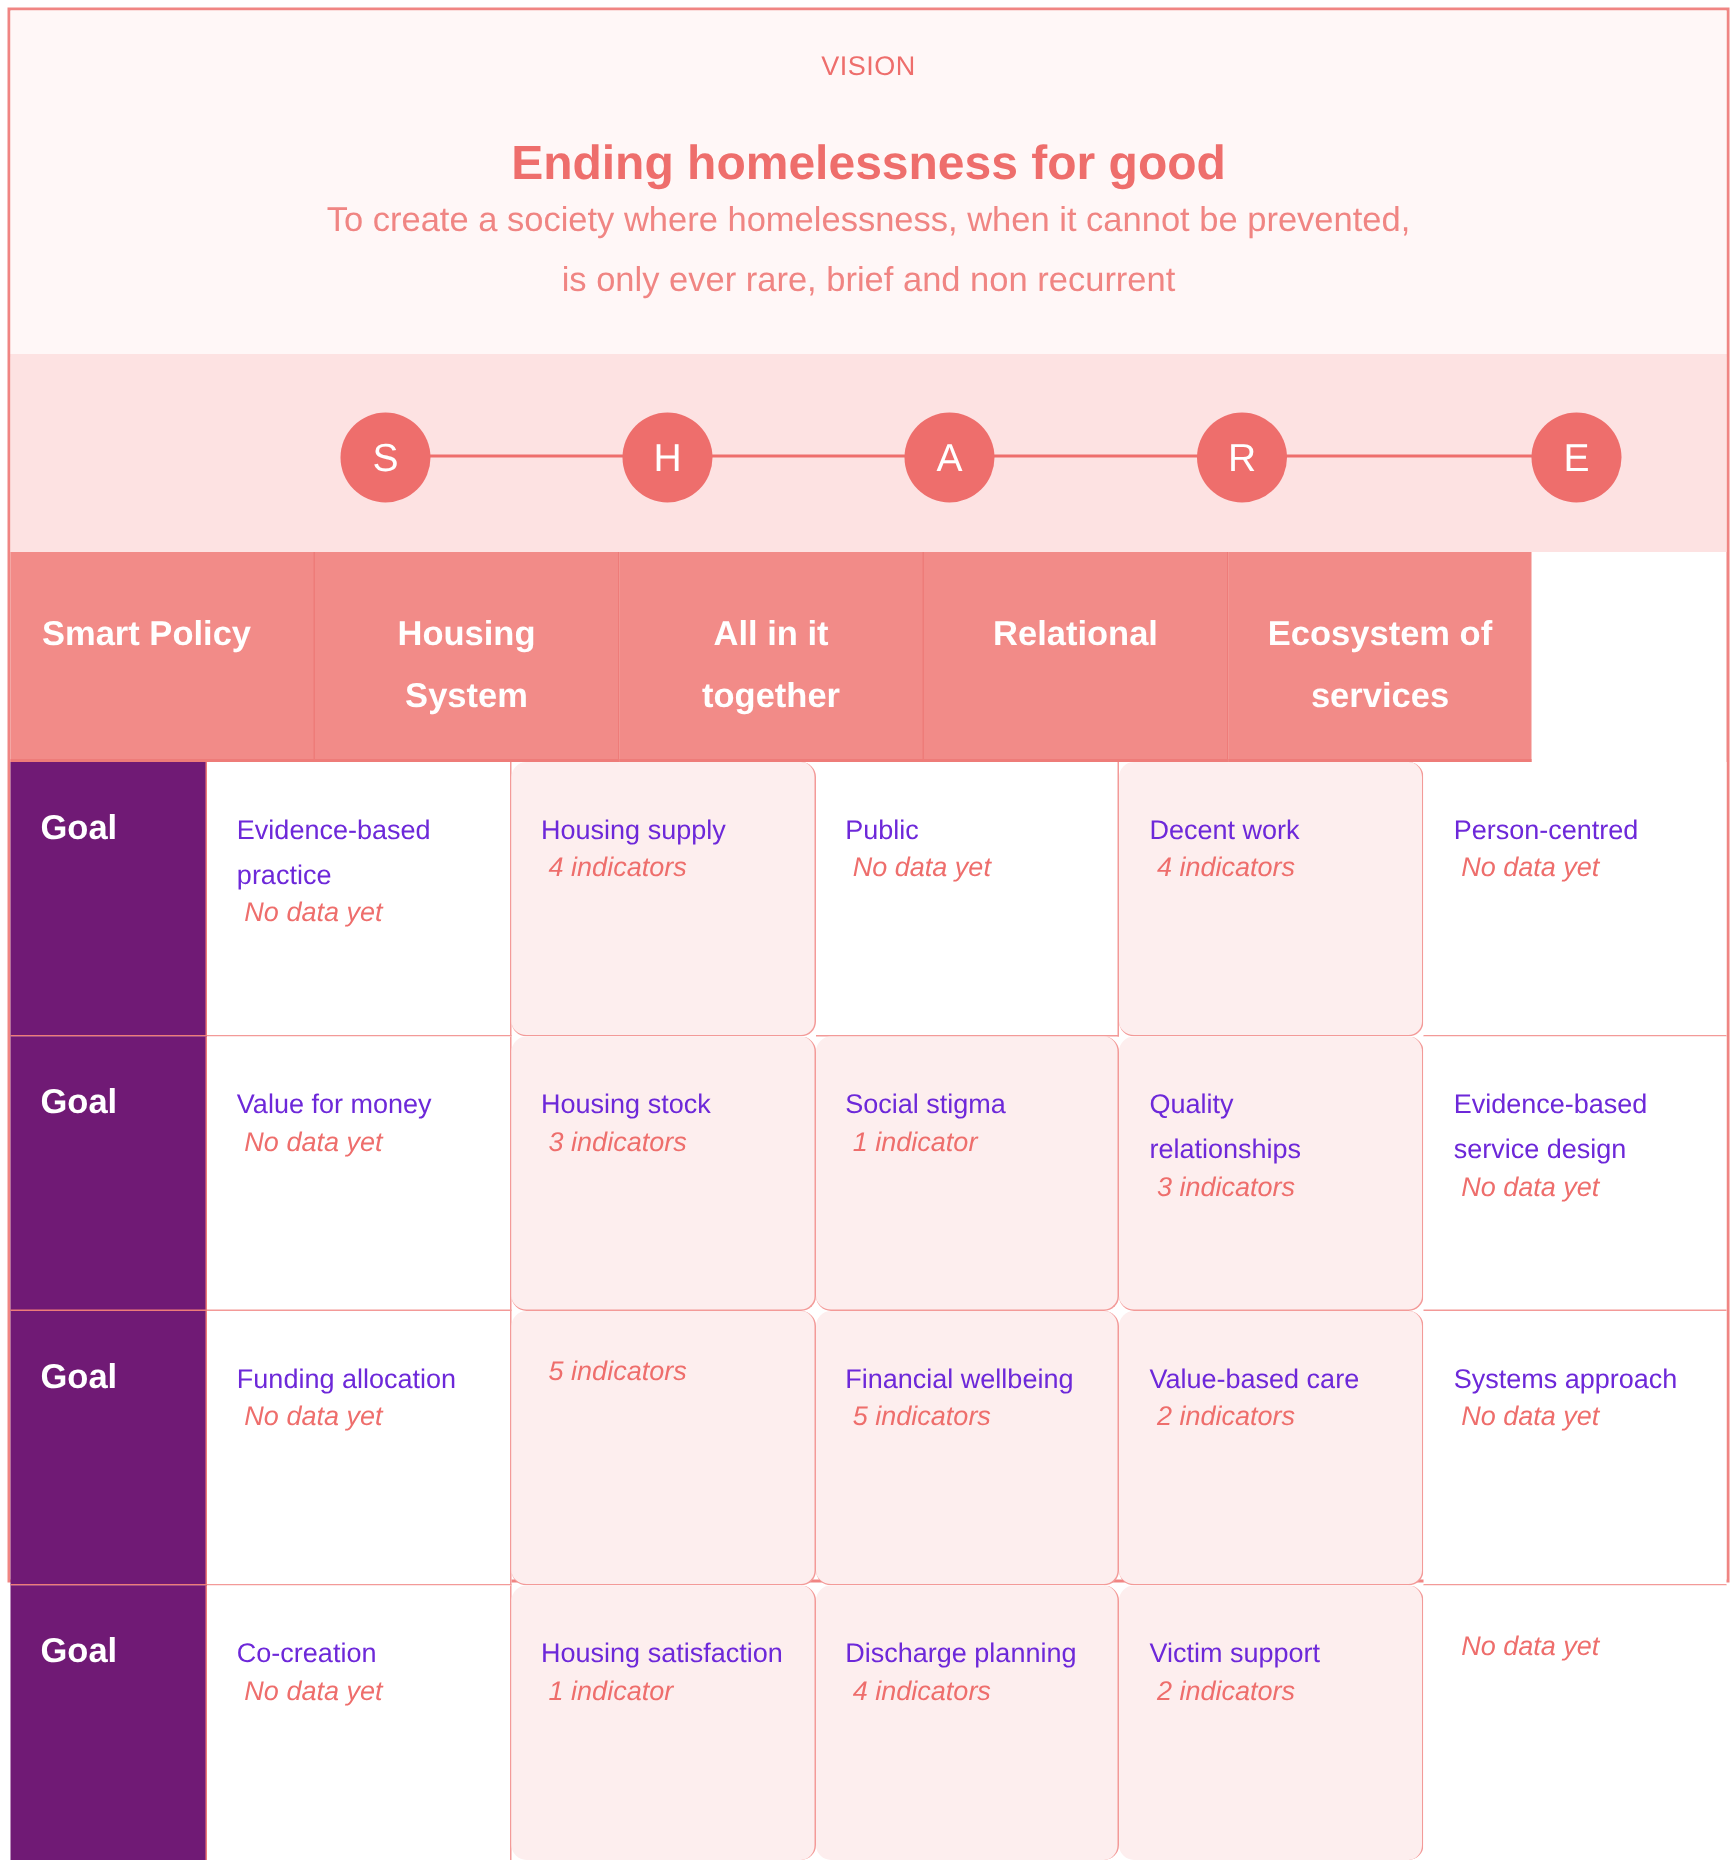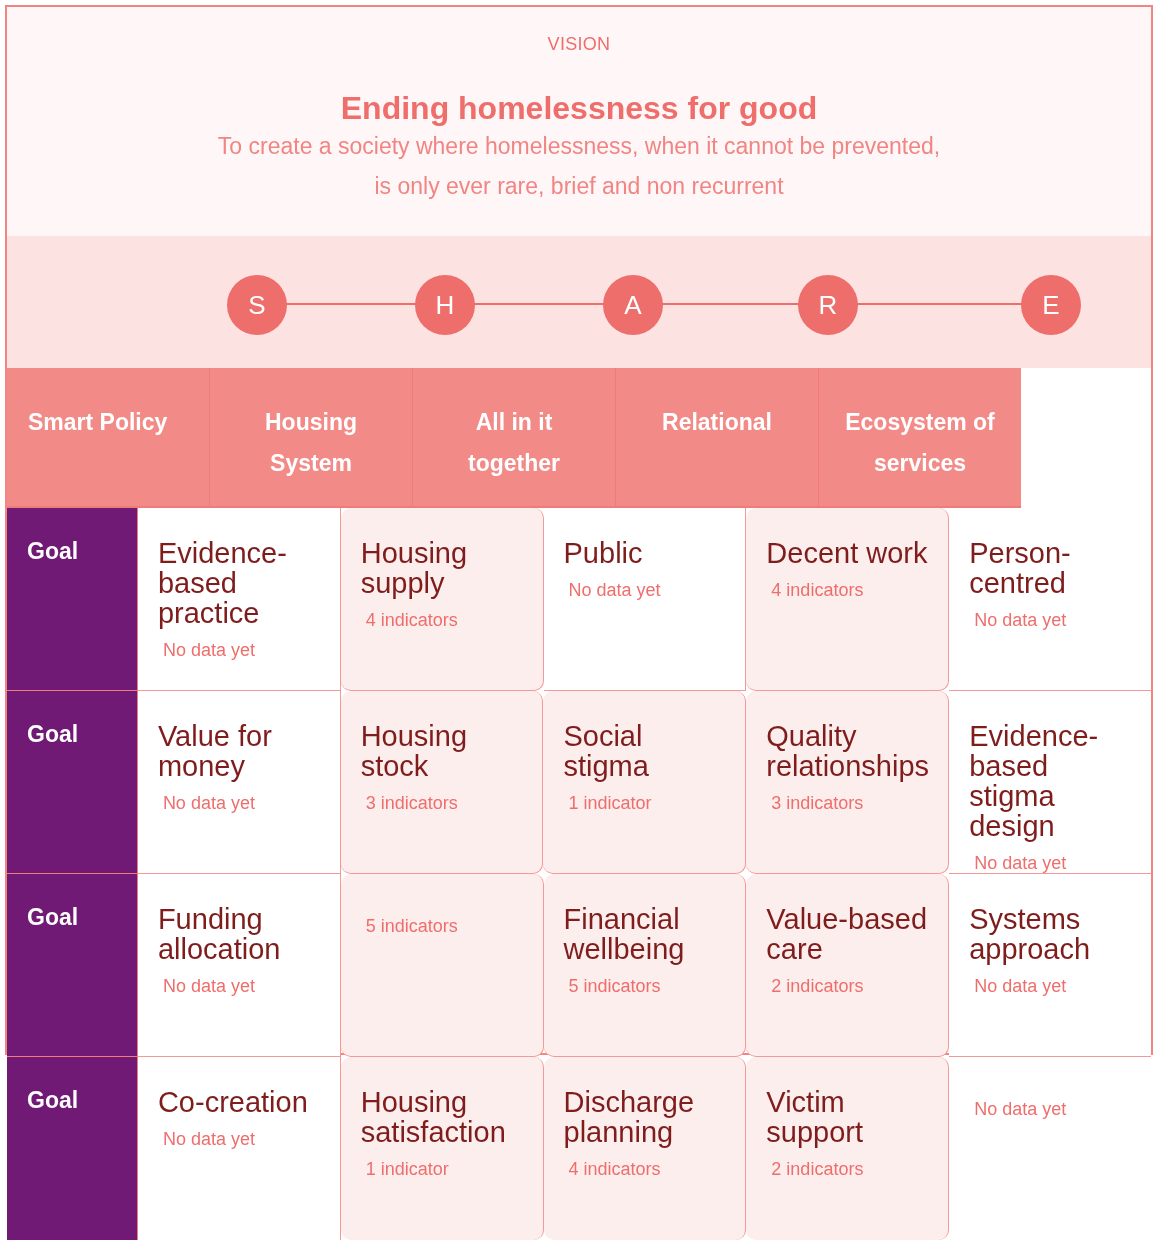--- a/index.html
+++ b/index.html
@@ -28,22 +28,22 @@
   .cn.last { width: 202px; }
   .header .cell { height: 140px; background: #f28b88; color: #ffffff; font-weight: bold; font-size: 23px;
                   line-height: 41px; padding-top: 34px; border-right-color: #ee7c79; border-bottom: 2px solid #ee7c79; }
   .header .cell.cn { text-align: center; }
   .header .cell.c0 { text-align: left; line-height: 31px; padding-top: 40px; }
   .header .cell.smart { text-align: left; padding-left: 21px; }
   .body-row .cell { height: 183px; padding-top: 30px; }
   .body-row .c0 { background: #701a75; color: #ffffff; font-weight: bold; font-size: 23px; border-right: 1px solid #ee7c79; border-bottom: 1px solid #ee7c79; }
   .goal-cell.white { background: #ffffff; }
   .goal-cell.pink { background: #fdeeee; border-radius: 10px; }
-  .goal-name { font-size: 29px; color: #7f1d1d; line-height: 30px; }
-  .goal-status { font-size: 18px; color: #ee6e6c; margin-top: 12px; padding-left: 5px; }
+  .goal-name { font-size: 18px; color: #6d28d9; line-height: 30px; }
+  .goal-status { font-size: 18px; color: #ee6e6c; padding-left: 5px; font-style: italic; }
 </style>
 </head>
 <body>
 
 <div class="frame">
 
   <div class="vision">
     <div class="vision-label">VISION</div>
     <div class="vision-title">Ending homelessness for good</div>
     <div class="vision-desc">
@@ -106,21 +106,21 @@
         </div>
       <div class="cell cn goal-cell pink">
           <div class="goal-name">Social stigma</div>
           <div class="goal-status">1 indicator</div>
         </div>
       <div class="cell cn goal-cell pink">
           <div class="goal-name">Quality relationships</div>
           <div class="goal-status">3 indicators</div>
         </div>
       <div class="cell cn last goal-cell white">
-          <div class="goal-name">Evidence-based stigma design</div>
+          <div class="goal-name">Evidence-based service design</div>
           <div class="goal-status">No data yet</div>
         </div>
     </div>
 
     <div class="row body-row">
       <div class="cell c0">Goal</div>
       <div class="cell cn goal-cell white">
           <div class="goal-name">Funding allocation</div>
           <div class="goal-status">No data yet</div>
         </div>

